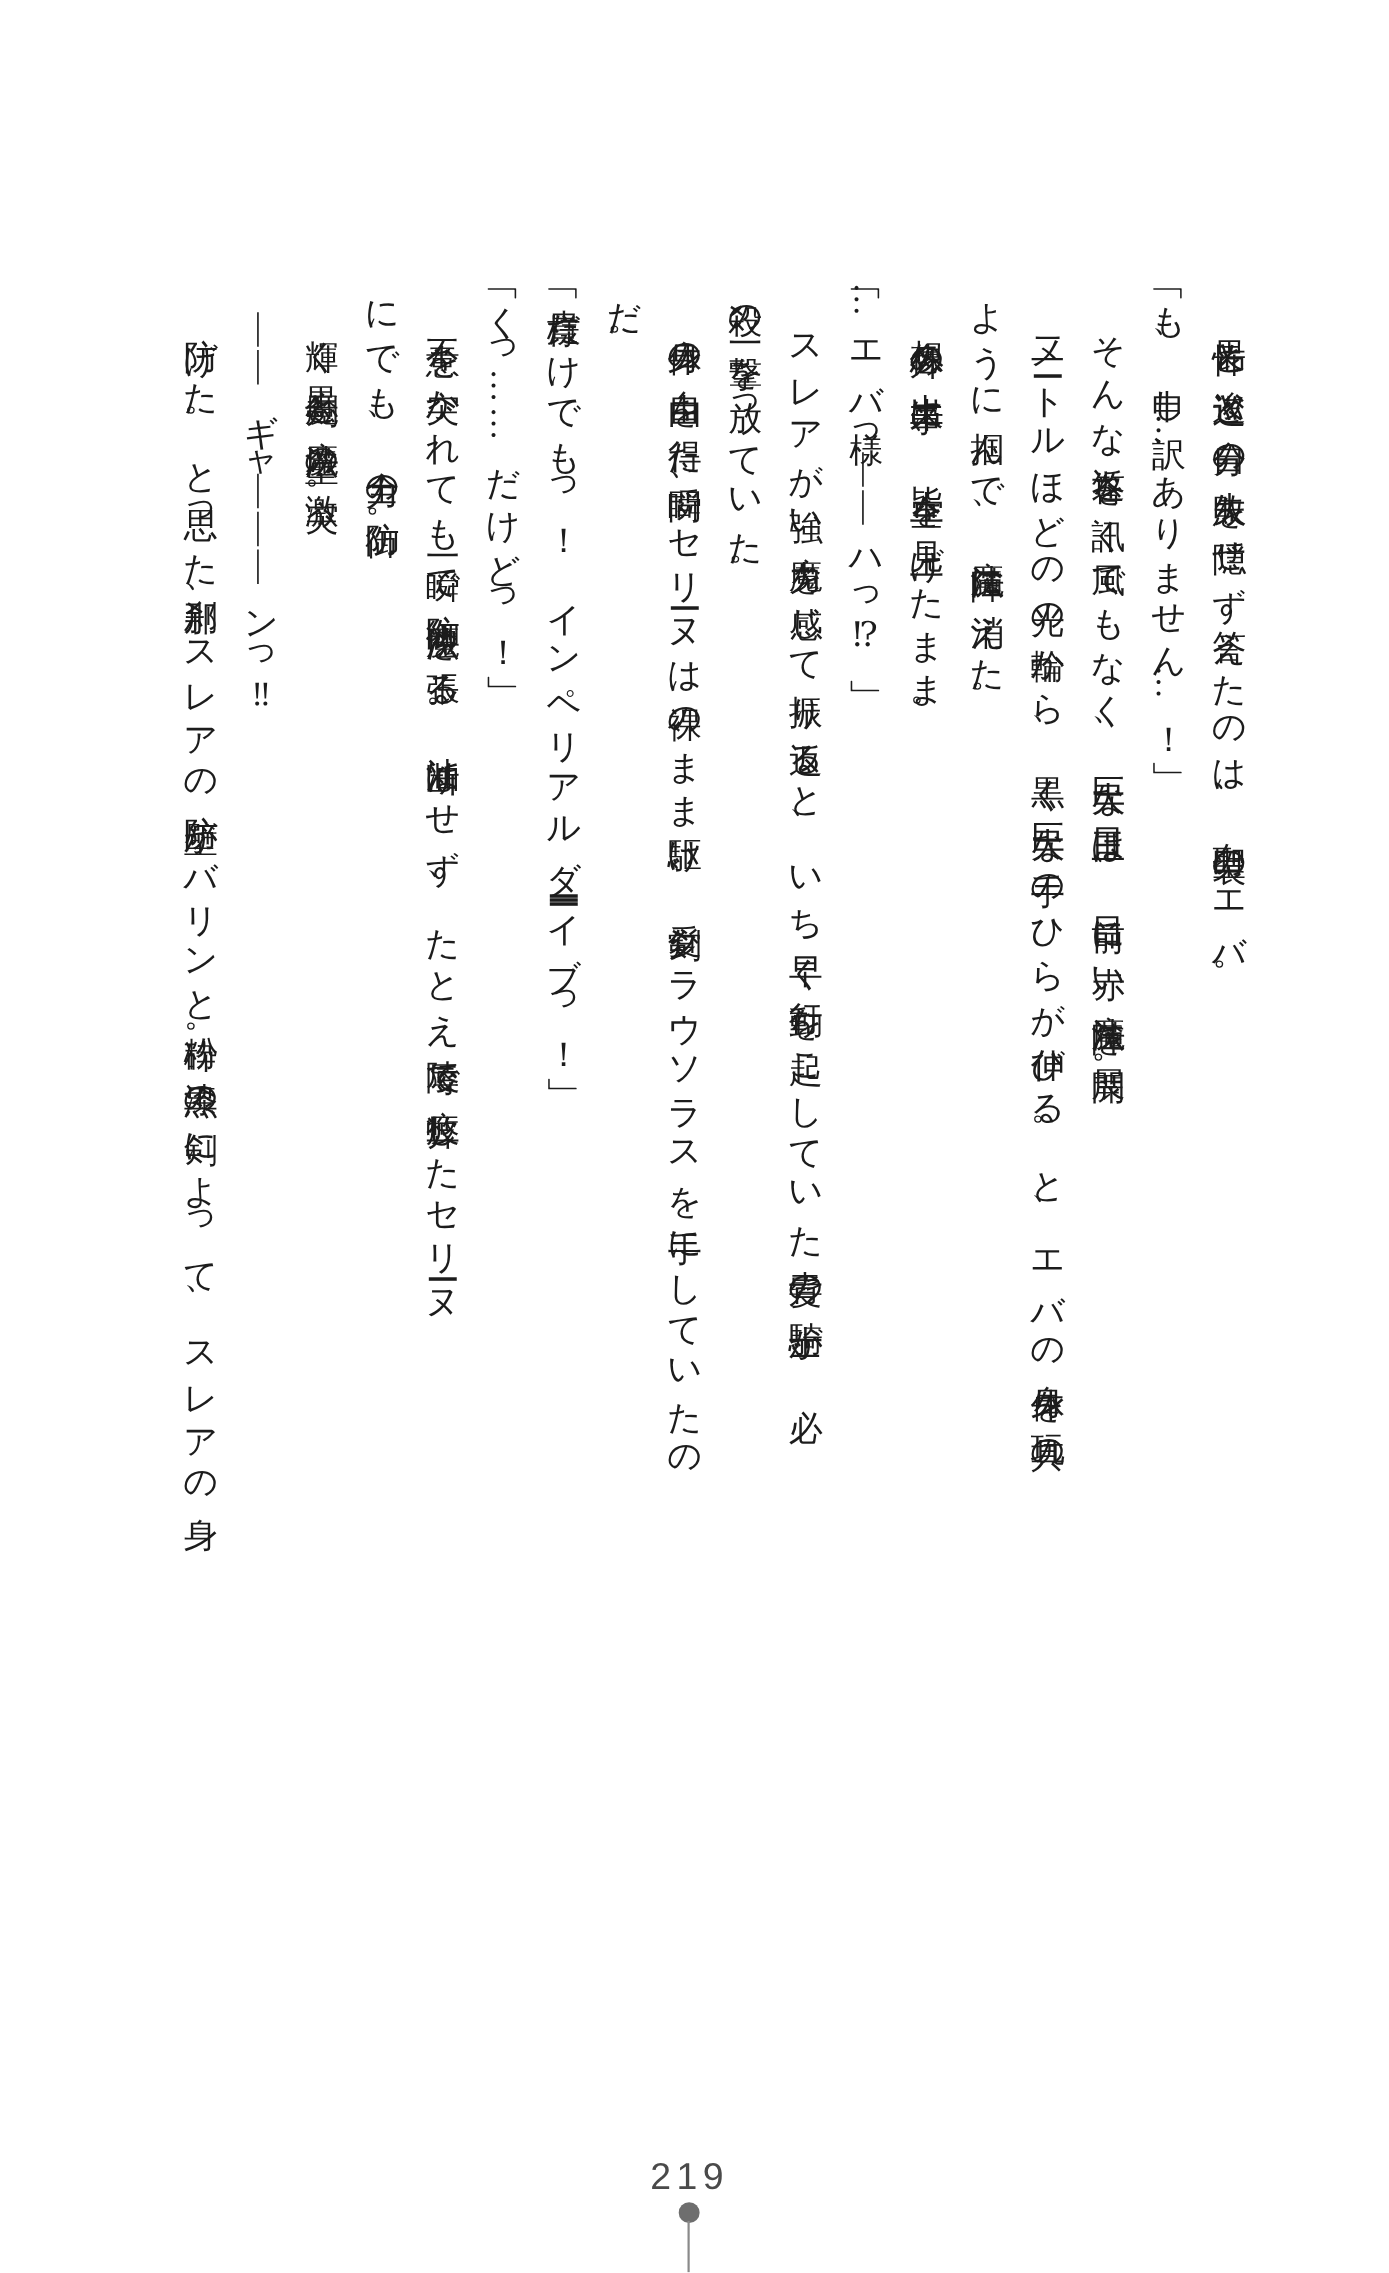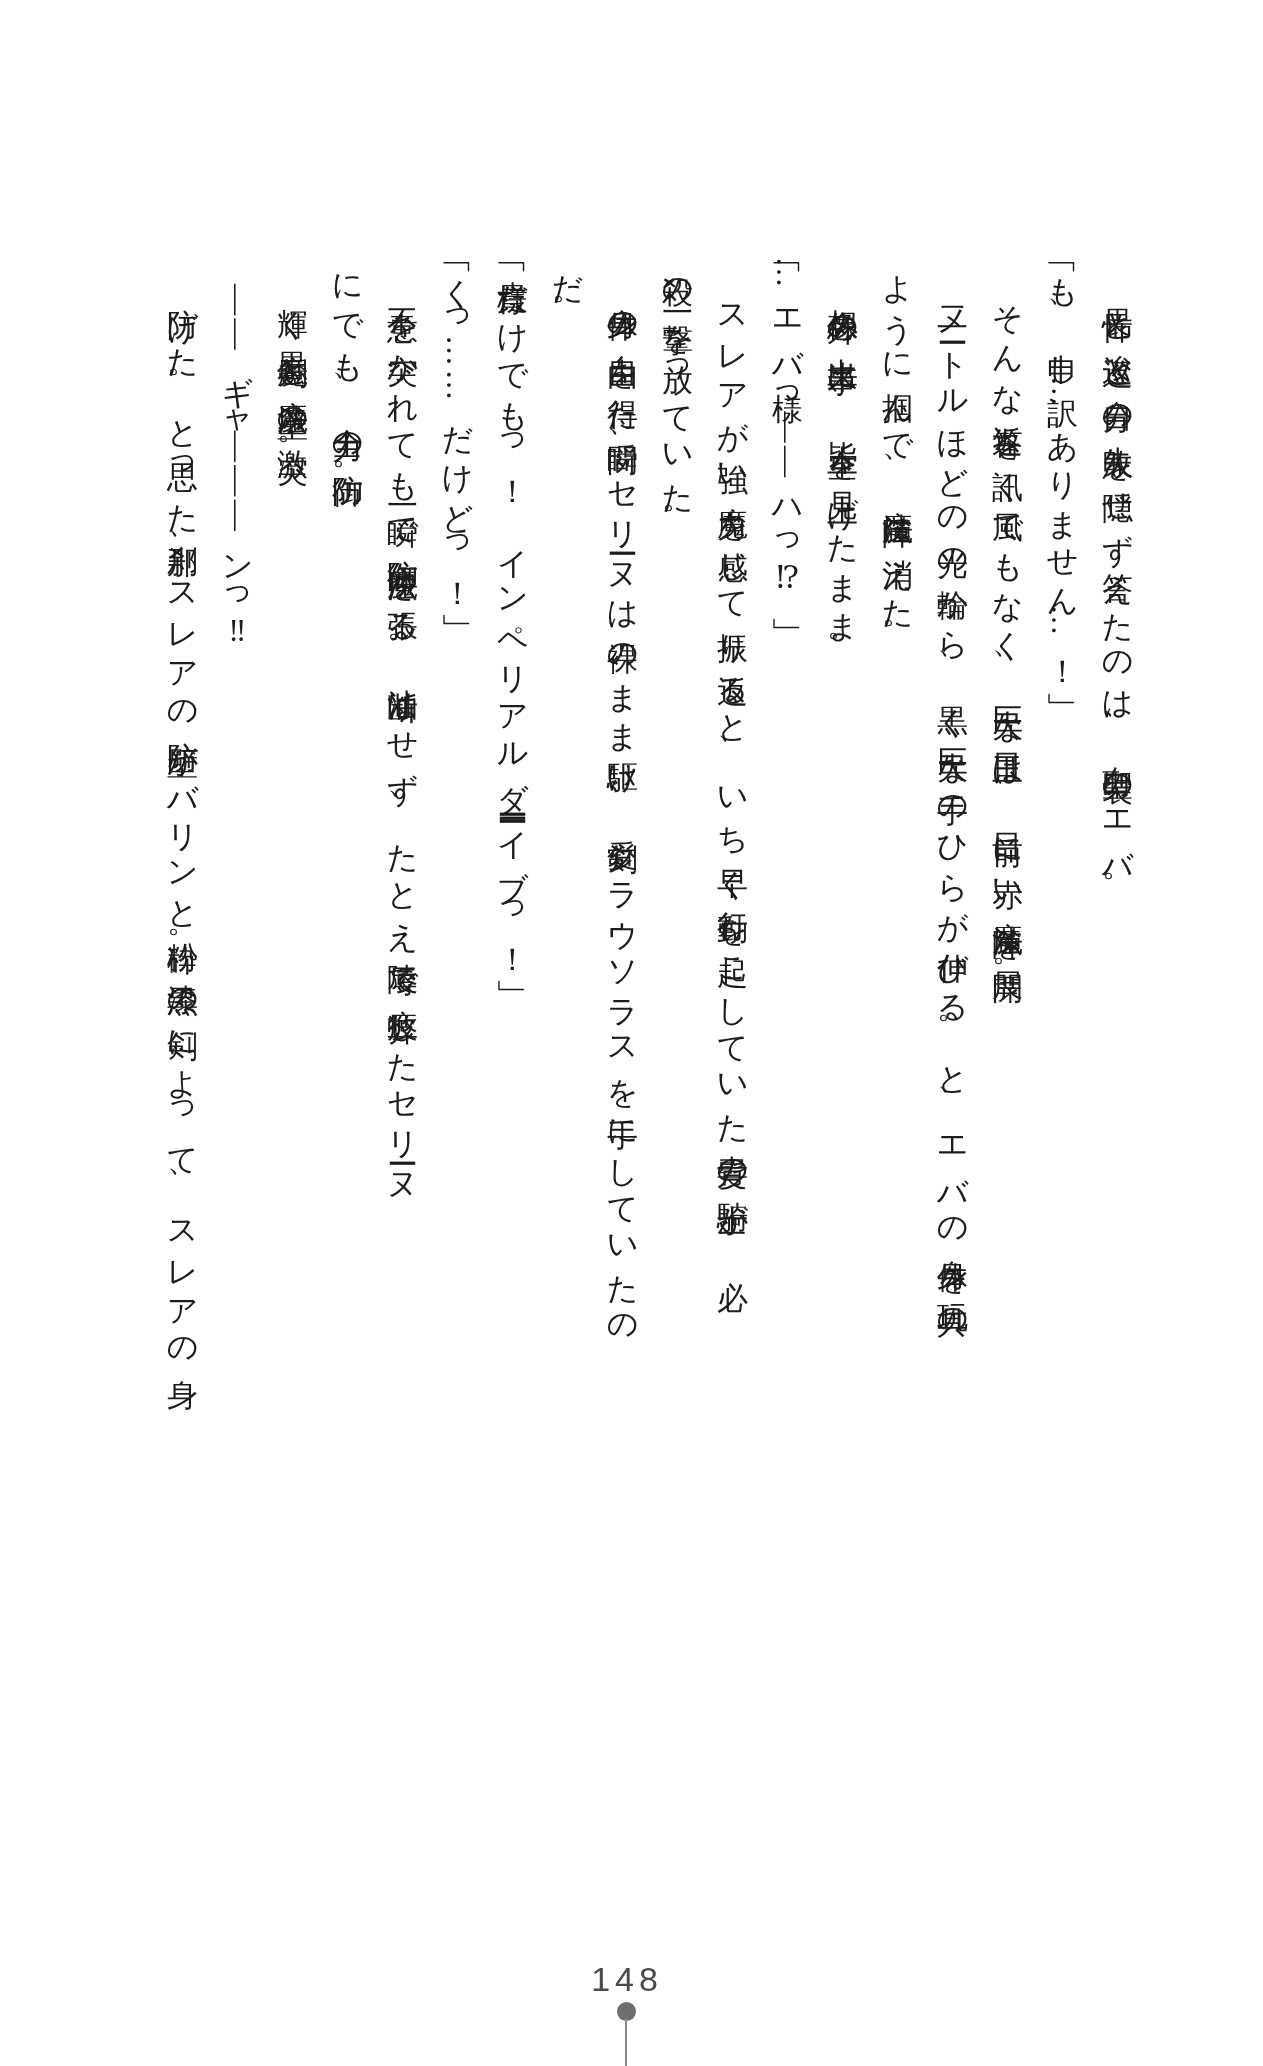--- a/index.html
+++ b/index.html
@@ -87,19 +87,19 @@
       <p class="line">だ。</p>
       <p class="line">「貴様だけでもっ！　インペリアルダーーーイブっ！」</p>
       <p class="line">「くっ……だけどっ！」</p>
       <p class="line indent">不意を突かれても一瞬で防御魔法を張る。油断はせず、たとえ陵辱で疲弊したセリーヌ</p>
       <p class="line">にでも、全力の防御。</p>
       <p class="line indent">輝く黒魔剣と魔法壁の激突。</p>
       <p class="line indent">――ギャ―――ンっ‼</p>
       <p class="line indent">防げた。と思った刹那、スレアの防壁がバリンと粉砕。漆黒の剣によって、スレアの身</p>
     </main>
 
-  <div class="page-number" style="color: rgb(74, 74, 74);">148</div>
+  <div class="page-number" style="color: rgb(74, 74, 74);">219</div>
 
   <div class="ornament-dot" style="background: rgb(110, 110, 110);"></div>
 
   <div class="ornament-line"></div>
 
 </div>
 
 </body></html>

